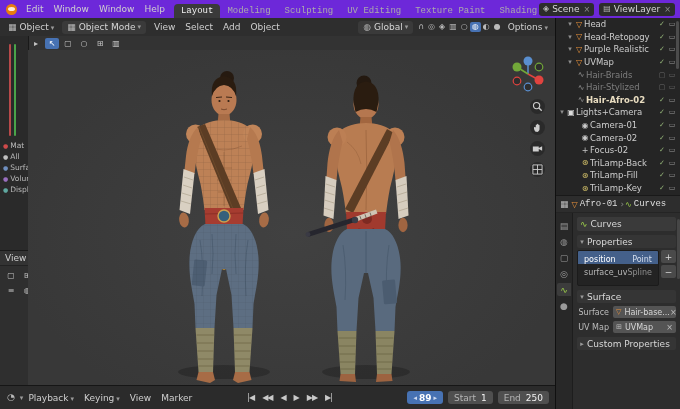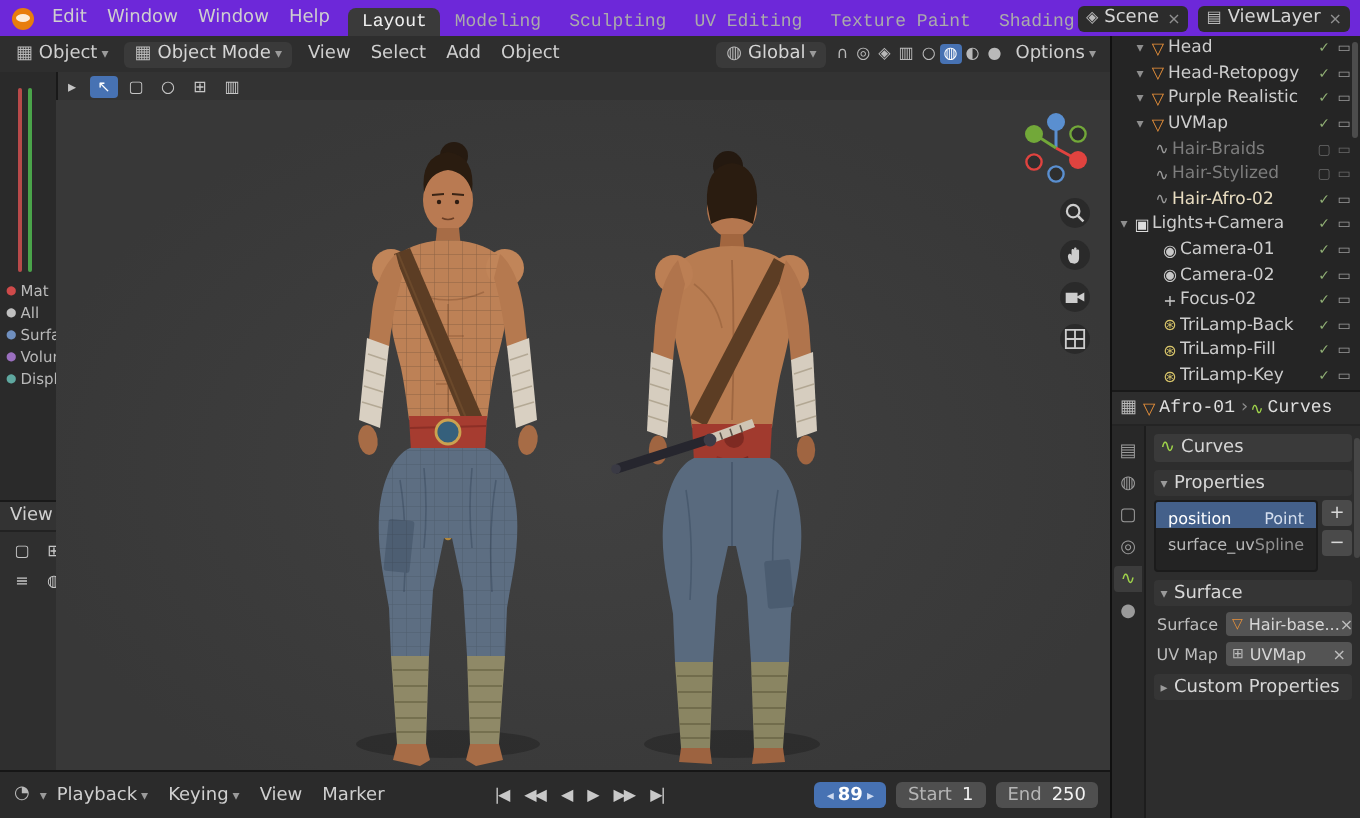--- a/index.html
+++ b/index.html
@@ -430,21 +430,21 @@
       <div class="orow dim" style="padding-left:20px;">
         <span class="oi curve">∿</span>
         <span class="lb">Hair-Stylized</span>
         <span class="tg">
             <span>▢</span>
             <span class="mon">▭</span>
           </span>
       </div>
       <div class="orow" style="padding-left:20px;">
         <span class="oi curve">∿</span>
-        <span class="lb" style="color:#e8dcc0;">Hair-Afro-02</span>
+        <span class="lb" style="color:#e8dcc0;font-weight:bold;">Hair-Afro-02</span>
         <span class="tg">
             <span>✓</span>
             <span class="mon">▭</span>
           </span>
       </div>
       <div class="orow" style="padding-left:2px;">
         <span class="cr">▾</span>
           <span class="oi coll">▣</span>
         <span class="lb">Lights+Camera</span>
         <span class="tg">

